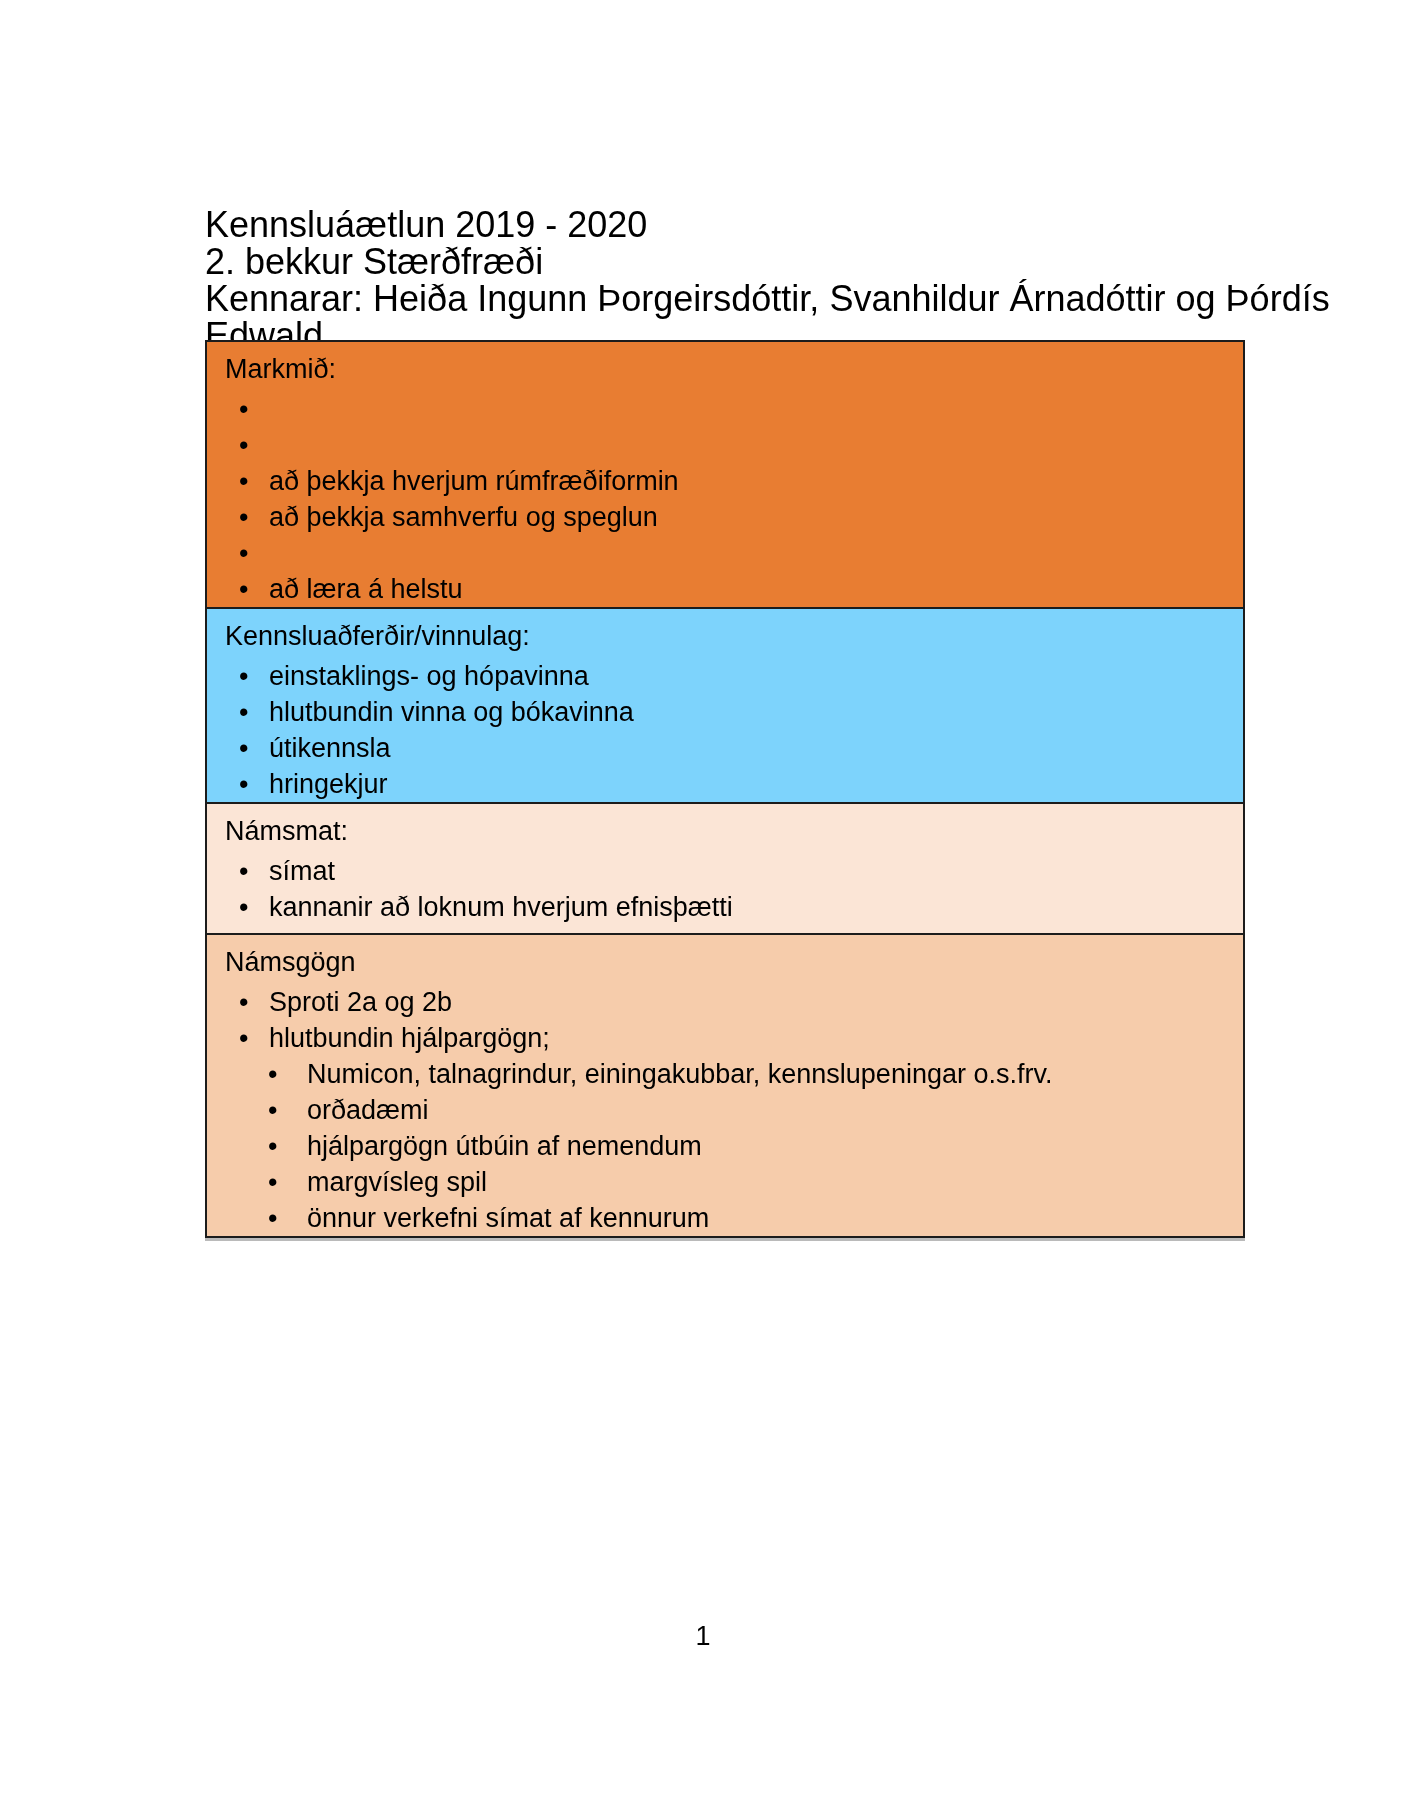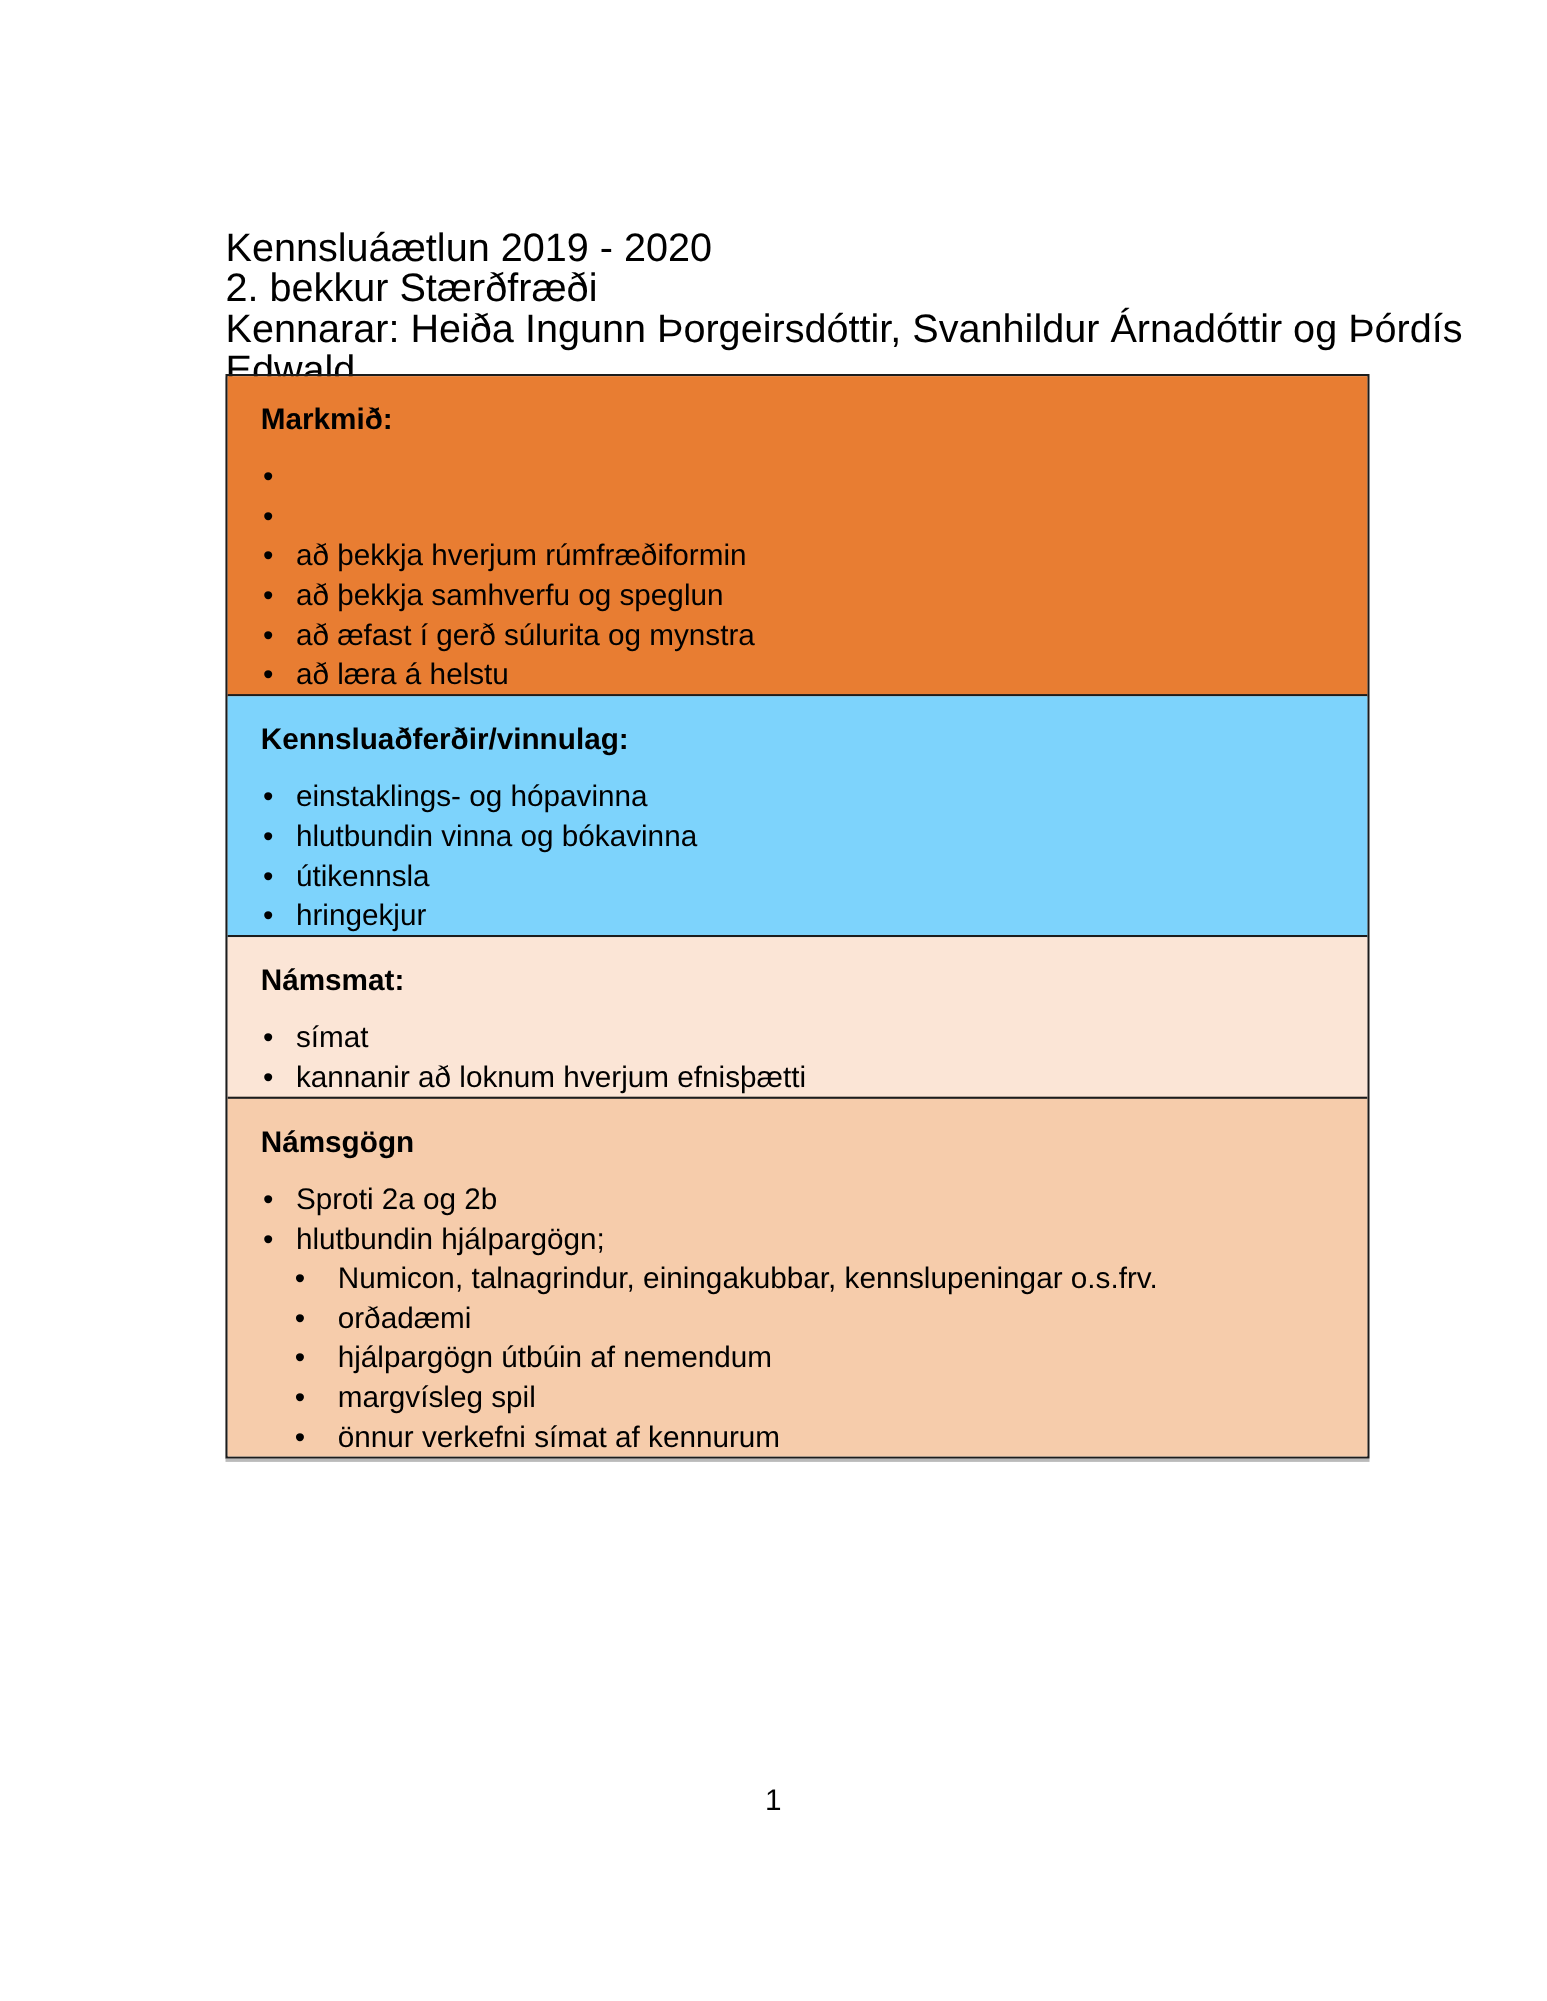--- a/index.html
+++ b/index.html
@@ -31,24 +31,24 @@
     border-bottom: 2px solid #1c1c1c;
     font-size: 27px; line-height: 36px;
   }
   .row:last-child { border-bottom: none; }
   .row-0 { background: #E87D32; min-height: 263px; }
   .row-1 { background: #7dd3fc; min-height: 190px; }
   .row-2 { background: #FBE5D6; min-height: 131px; }
   .row-3 { background: #F6CCAB; min-height: 296px; }
 
   .row h2 {
-    margin: 16px;
+    margin: 4px;
     font-size: 27px;
     line-height: 36px;
-    font-weight: bold;
+    font-weight: normal;
   }
   .row ul { list-style: none; margin: 0; padding: 0; }
   .row li { display: flex; }
   li.l1 { padding-left: 18px; }
   li.l1 .b { width: 30px; flex: none; }
   li.l2 { padding-left: 47px; }
   li.l2 .b { width: 39px; flex: none; }
 
   .footer {
     position: absolute;
@@ -81,21 +81,20 @@
       <li class="l1">
           <span class="b">•</span>
           <span>að þekkja hverjum rúmfræðiformin</span>
         </li>
       <li class="l1">
           <span class="b">•</span>
           <span>að þekkja samhverfu og speglun</span>
         </li>
       <li class="l1">
           <span class="b">•</span>
-          <span>að æfast í gerð súlurita og mynstra</span>
         </li>
       <li class="l1">
           <span class="b">•</span>
           <span>að læra á helstu</span>
         </li>
     </ul>
   </section>
 
   <section class="row row-1">
     <h2>Kennsluaðferðir/vinnulag:</h2>

